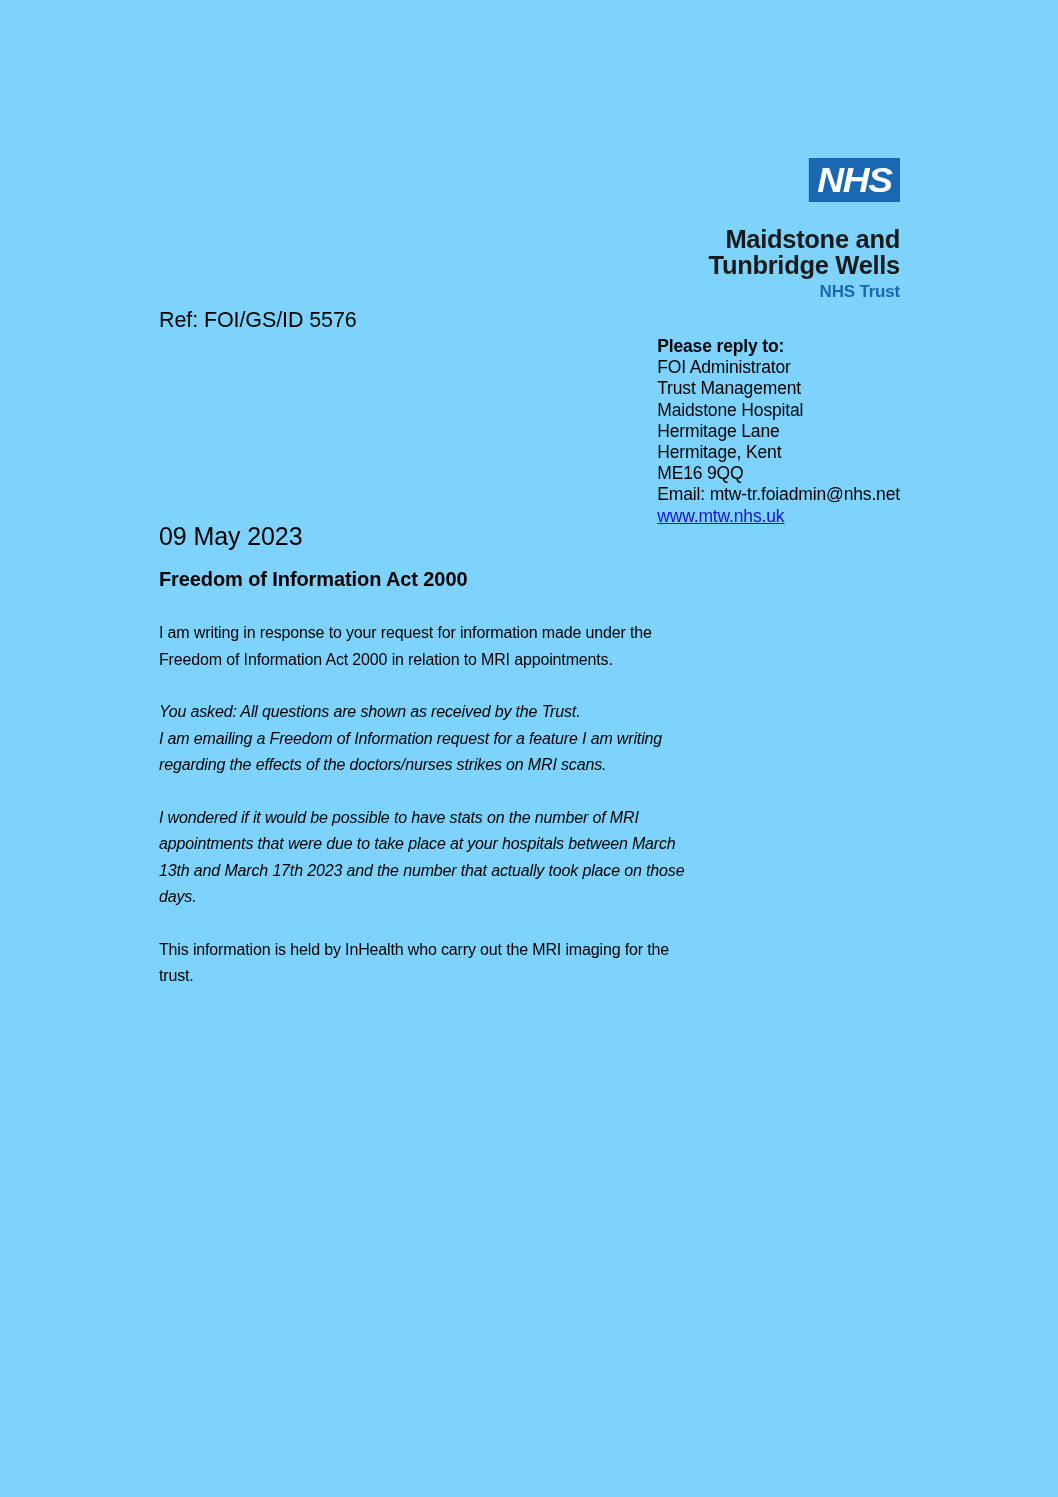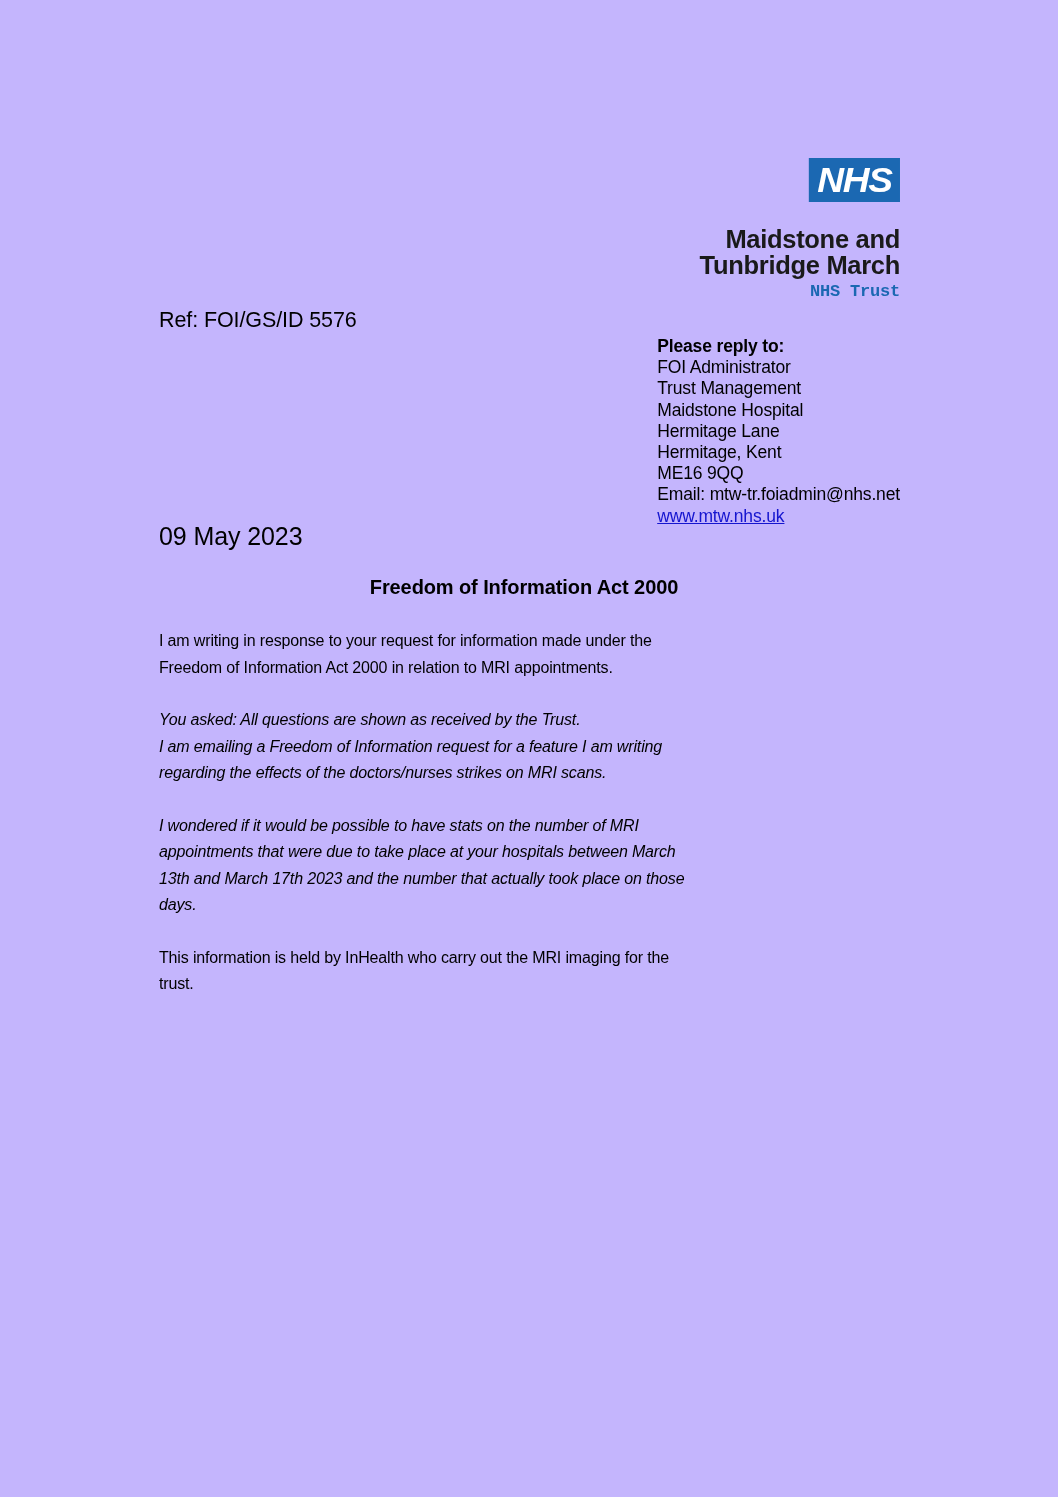--- a/index.html
+++ b/index.html
@@ -8,21 +8,21 @@
     background: #ffffff;
   }
   body {
     font-family: "Liberation Sans", sans-serif;
     color: #000000;
   }
   .page {
     position: relative;
     width: 1058px;
     height: 1497px;
-    background: #c4b5fd;
+    background: #7dd3fc;
     overflow: hidden;
   }
 
   
   .logo-block {
     position: absolute;
     right: 158px;
     top: 158px;
     width: 260px;
     text-align: right;
@@ -45,21 +45,21 @@
     margin-top: 24px;
     font-family: Liberation Sans, sans-serif;
     font-weight: bold;
     font-size: 25.5px;
     line-height: 26px;
     color: #1a1a1a;
     letter-spacing: -0.3px;
   }
   .trust-suffix {
     margin-top: 4px;
-    font-family: Liberation Mono, monospace;
+    font-family: Liberation Sans, sans-serif;
     font-weight: bold;
     font-size: 17px;
     color: #1b68b2;
     letter-spacing: -0.2px;
   }
 
   
   .ref-line {
     position: absolute;
     left: 159px;
@@ -104,22 +104,21 @@
     position: absolute;
     left: 159px;
     top: 566px;
     width: 730px;
   }
   .doc-heading {
     font-size: 20px;
     font-weight: bold;
     line-height: 26px;
     letter-spacing: -0.1px;
-    margin: 8px 0 28px 0;
-    text-align: center;
+    margin: 0 0 28px 0;
   }
   .para {
     font-size: 16px;
     line-height: 26.5px;
     letter-spacing: -0.15px;
     margin: 0 0 26px 0;
   }
   .para.italic {
     font-style: italic;
   }
@@ -132,21 +131,21 @@
 </style>
 </head>
 <body>
 
 <div class="page">
 
   <div class="logo-block">
     <div class="nhs-badge">NHS</div>
     <div class="trust-name">
       <div>Maidstone and</div>
-      <div>Tunbridge March</div>
+      <div>Tunbridge Wells</div>
     </div>
     <div class="trust-suffix">NHS Trust</div>
   </div>
 
   <div class="ref-line">Ref: FOI/GS/ID 5576</div>
 
   <div class="reply-block">
     <div class="reply-heading">Please reply to:</div>
     <div>FOI Administrator</div>
     <div>Trust Management</div>

